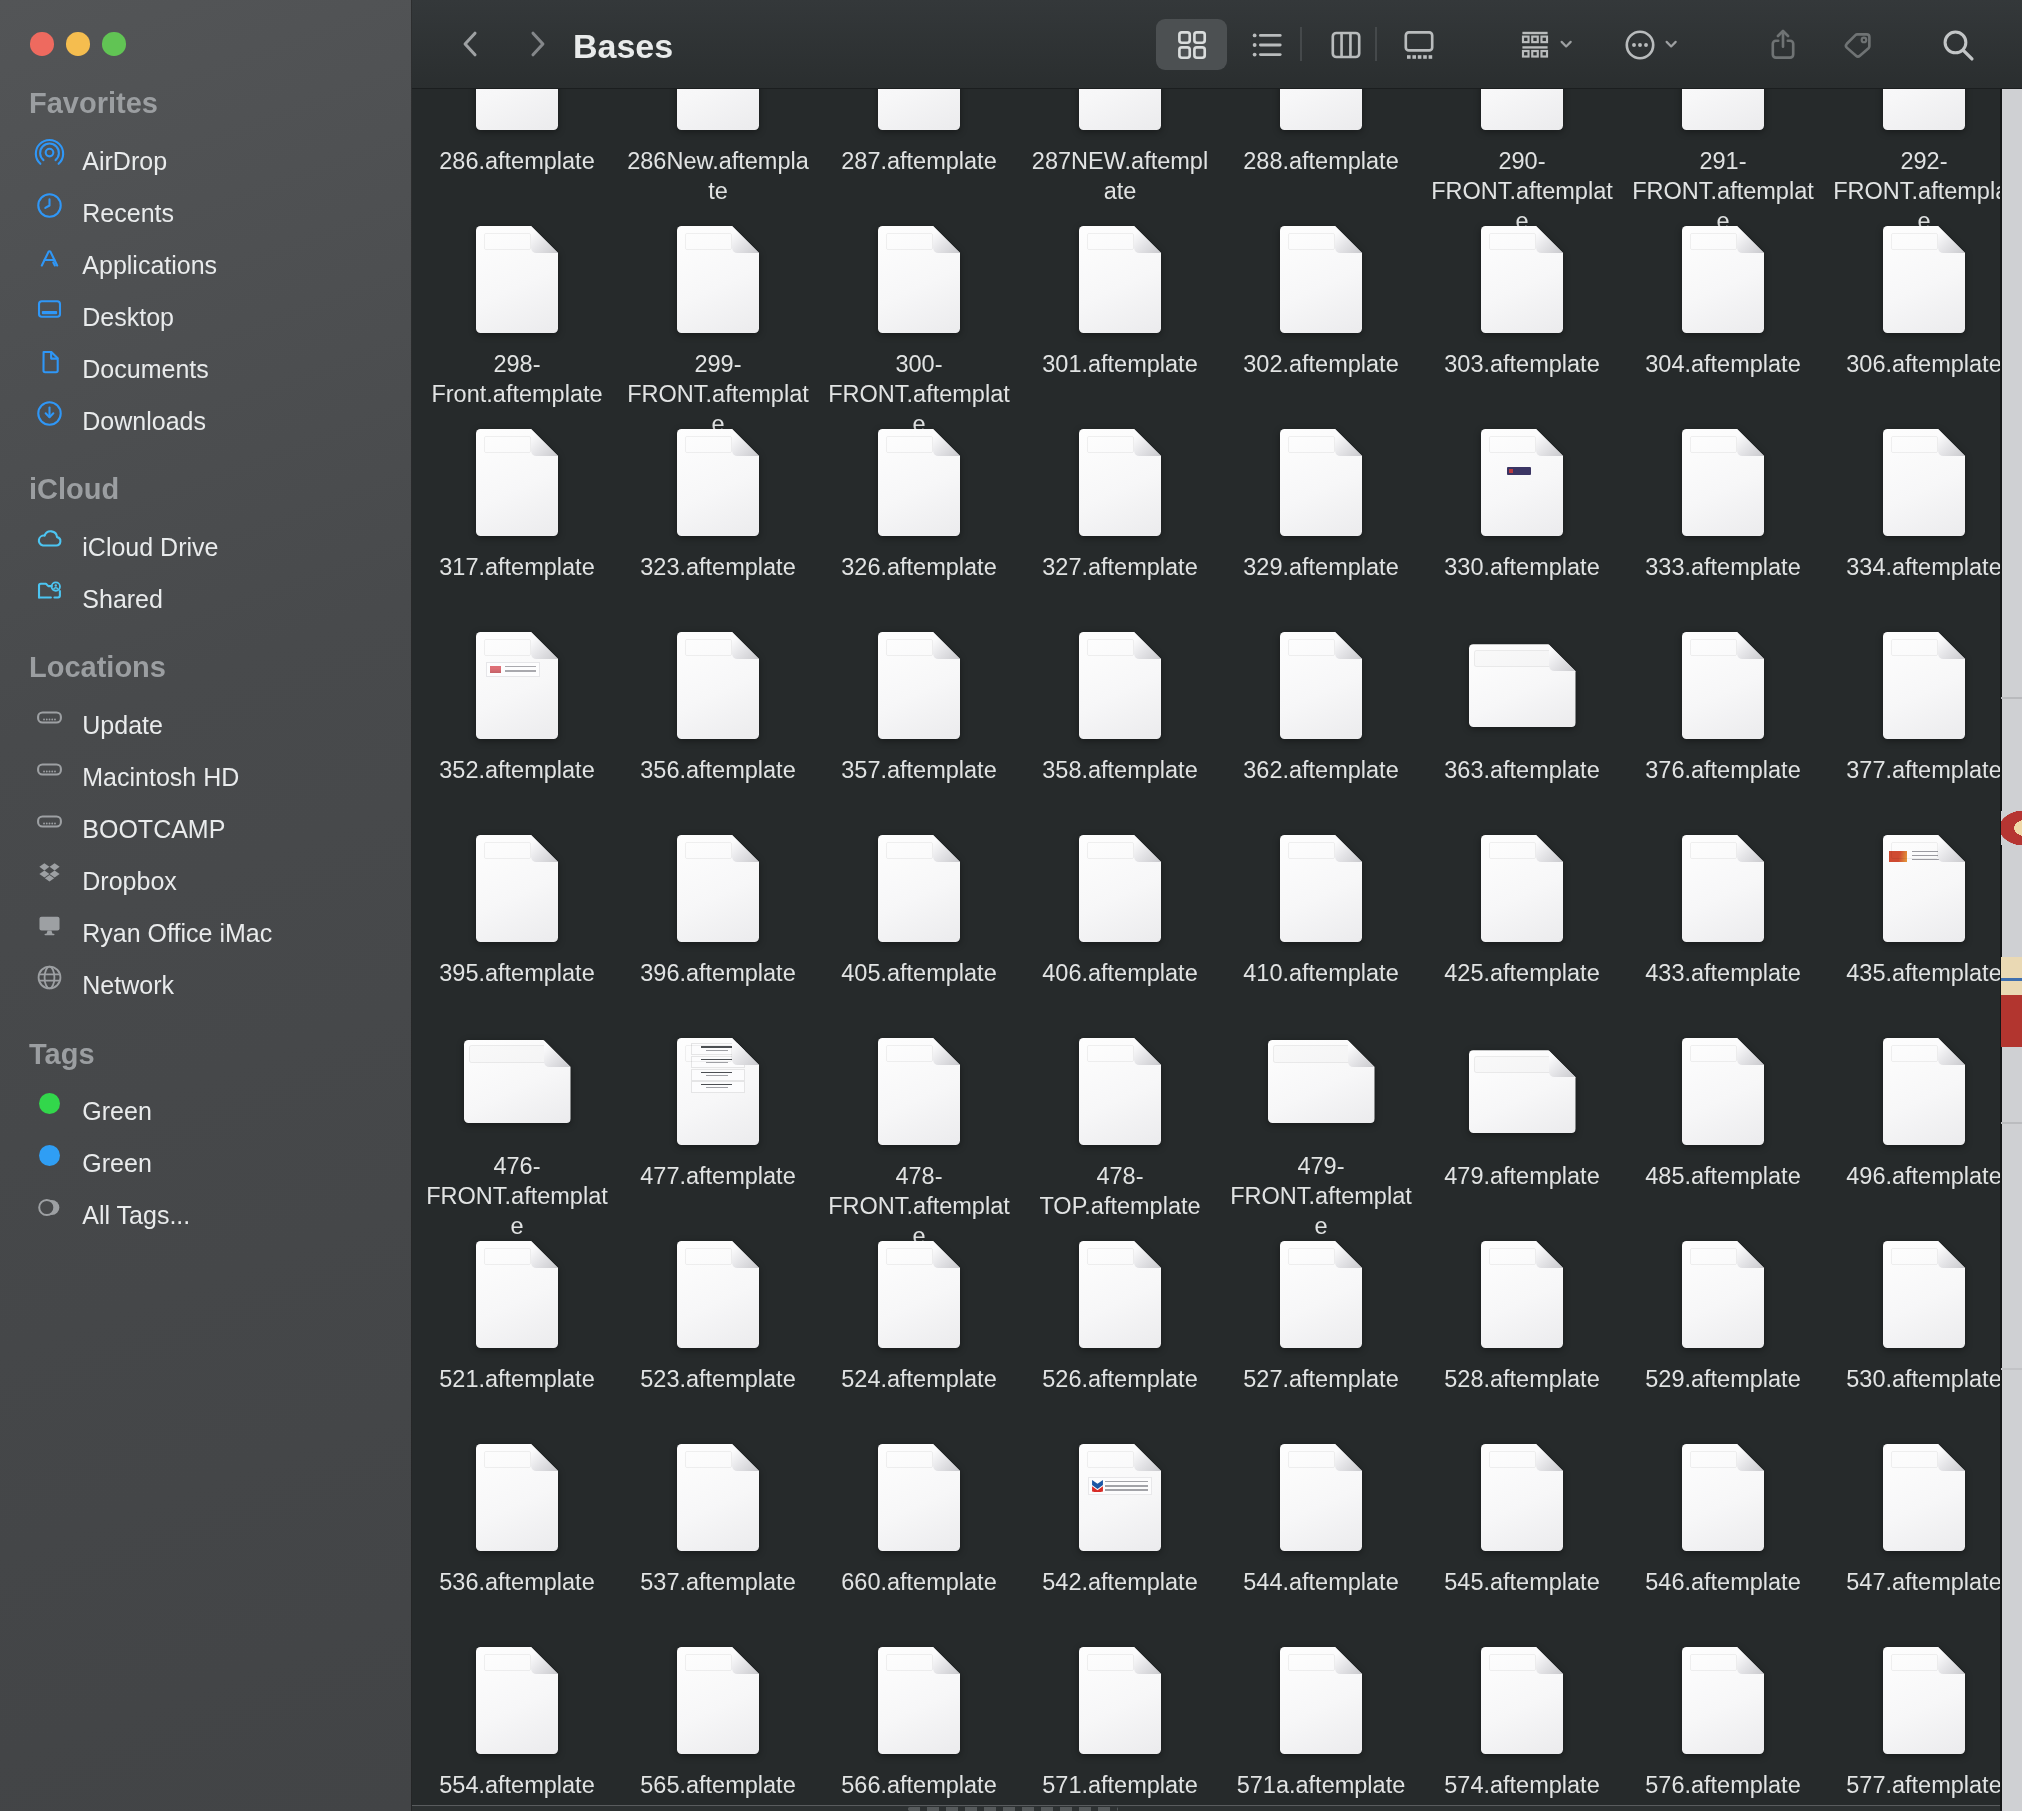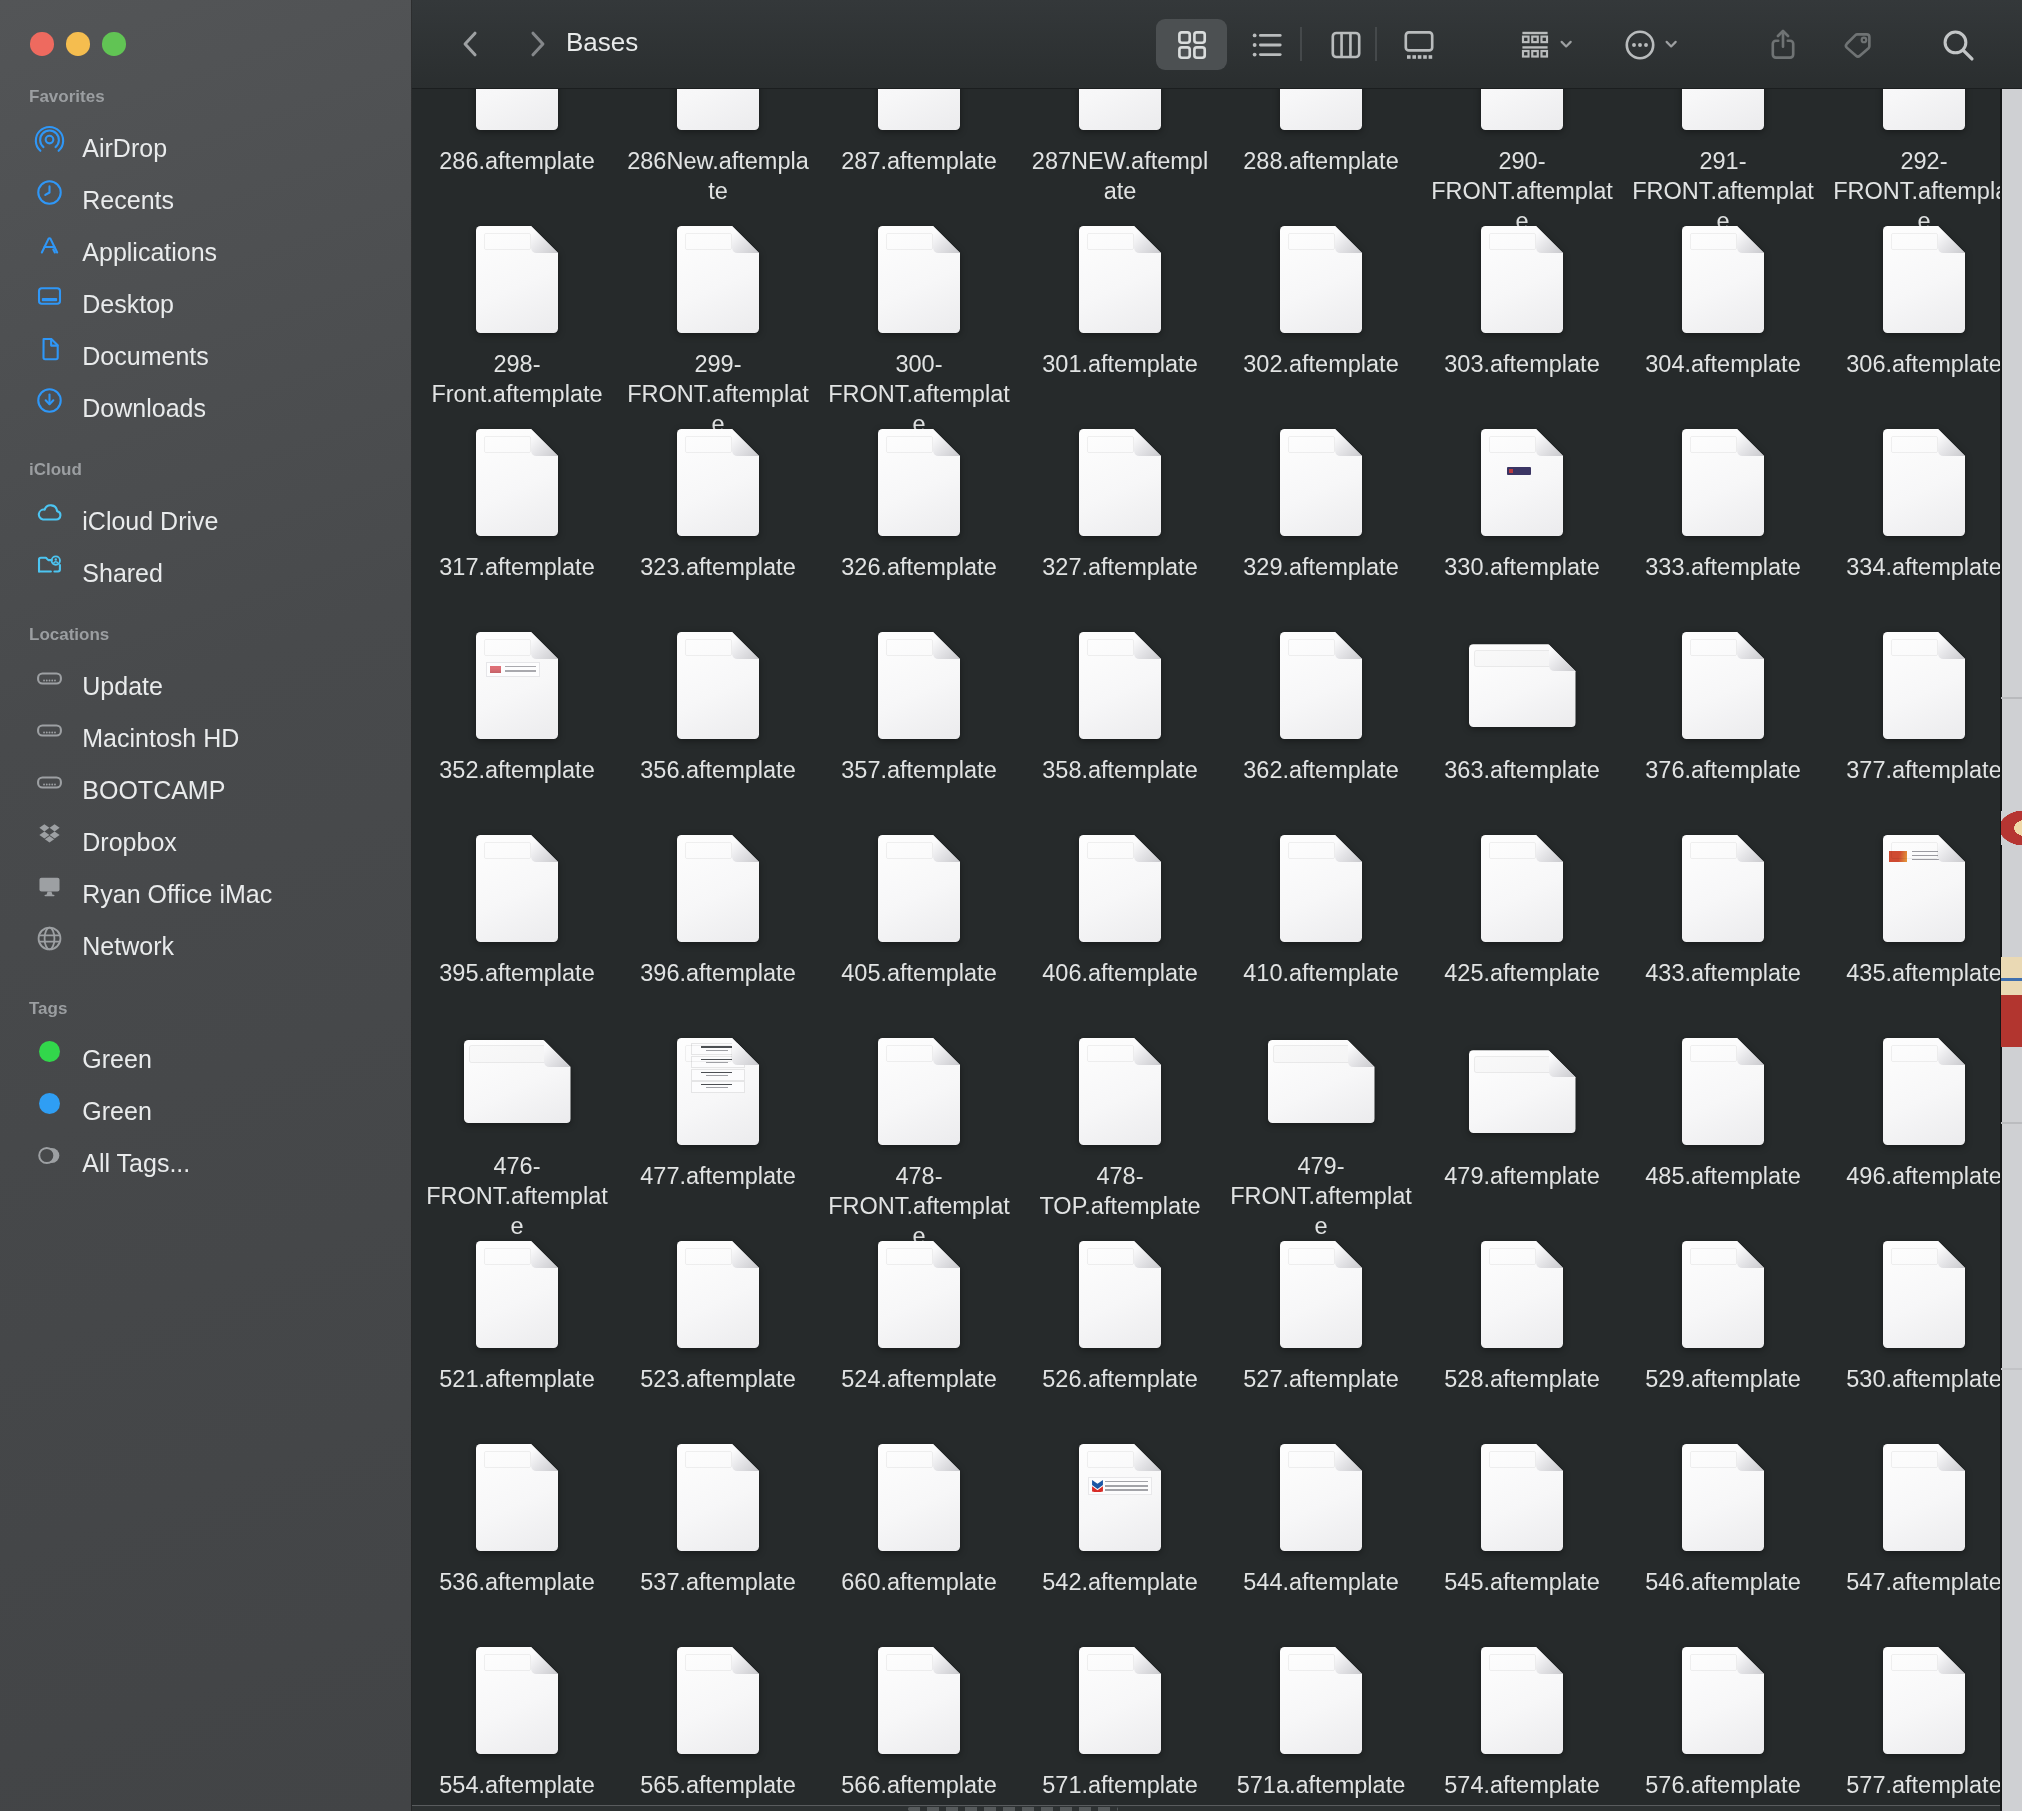--- a/index.html
+++ b/index.html
@@ -14,33 +14,33 @@
   #sidebar{position:absolute;left:0;top:0;width:412px;height:100%;
            background:linear-gradient(160deg,#535557 0%,#484a4c 38%,#424446 100%);
            border-right:1.8px solid rgba(0,0,0,.45);box-sizing:border-box;z-index:6;}
   .traffic{position:absolute;top:32px;width:23.5px;height:23.5px;border-radius:50%;}
   #tl-red{left:30px;background:#ee6a5f;}
   #tl-yellow{left:66px;background:#f5bd4f;}
   #tl-green{left:102px;background:#61c454;}
 
   #sidebar-scroll{position:absolute;top:87px;left:0;right:0;}
   .sb-section{margin-bottom:34px;}
-  .sb-header{padding:0 0 7.2px 29px;font-size:17px;font-weight:700;color:#9b9ea1;}
+  .sb-header{padding:0 0 7.2px 29px;font-size:29px;font-weight:700;color:#9b9ea1;}
   .sb-item{display:flex;align-items:center;height:52px;padding-left:33px;cursor:default;}
   .sb-icon{width:33px;height:33px;flex:0 0 33px;display:flex;align-items:center;justify-content:center;}
   .sb-icon svg{width:31px;height:31px;}
   .sb-label{margin-left:16.3px;font-size:25px;color:#e9ebec;white-space:nowrap;margin-top:16px;}
 
   
   #toolbar{position:absolute;left:412px;right:0;top:0;height:88px;z-index:5;
            background:linear-gradient(#34383a,#2a2e2f);
            border-bottom:0.9px solid #1b1e1f;}
   .tb-nav{position:absolute;top:23.5px;width:40px;height:40px;display:flex;align-items:center;justify-content:center;}
   #nav-back{left:38px;} #nav-forward{left:105px;}
-  .tb-title{position:absolute;left:154px;top:27px;font-size:26px;font-weight:400;color:#e9ebeb;}
+  .tb-title{position:absolute;left:161px;top:27px;font-size:34px;font-weight:700;color:#e9ebeb;}
 
   .tb-btn{position:absolute;top:19px;width:71px;height:51px;display:flex;align-items:center;justify-content:center;border-radius:9px;}
   .tb-btn.active{background:#4c5052;}
   #btn-icon-view{left:744px;}
   #btn-list-view{left:819px;}
   #btn-column-view{left:898px;}
   #btn-gallery-view{left:971px;}
   .tb-sep{position:absolute;top:27px;width:1.8px;height:34px;background:#45494b;}
   #sep1{left:888px;} #sep2{left:963px;}
 

